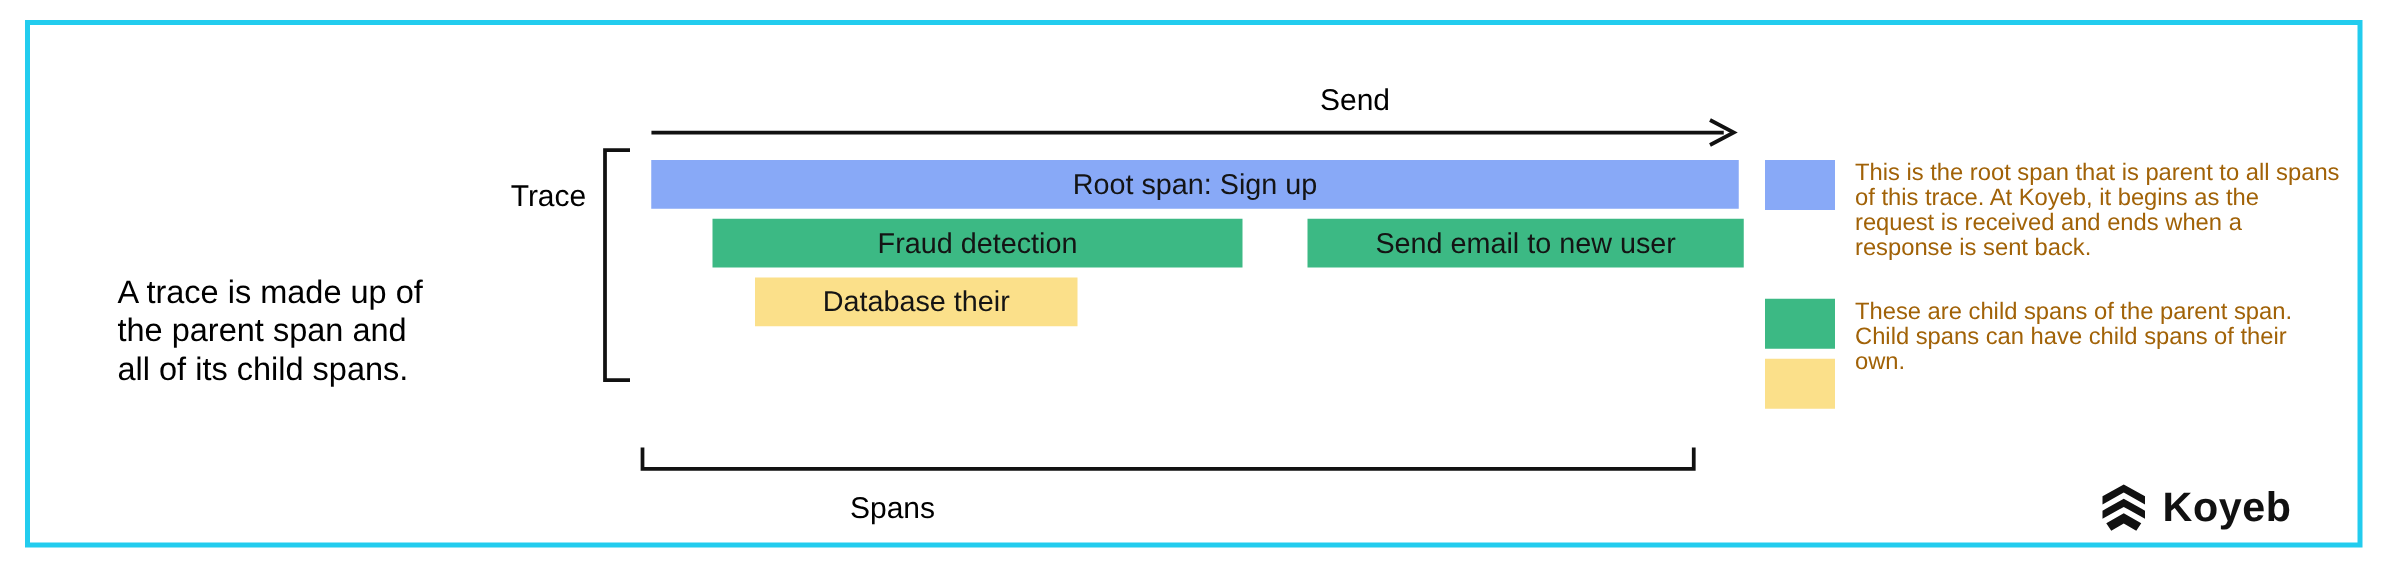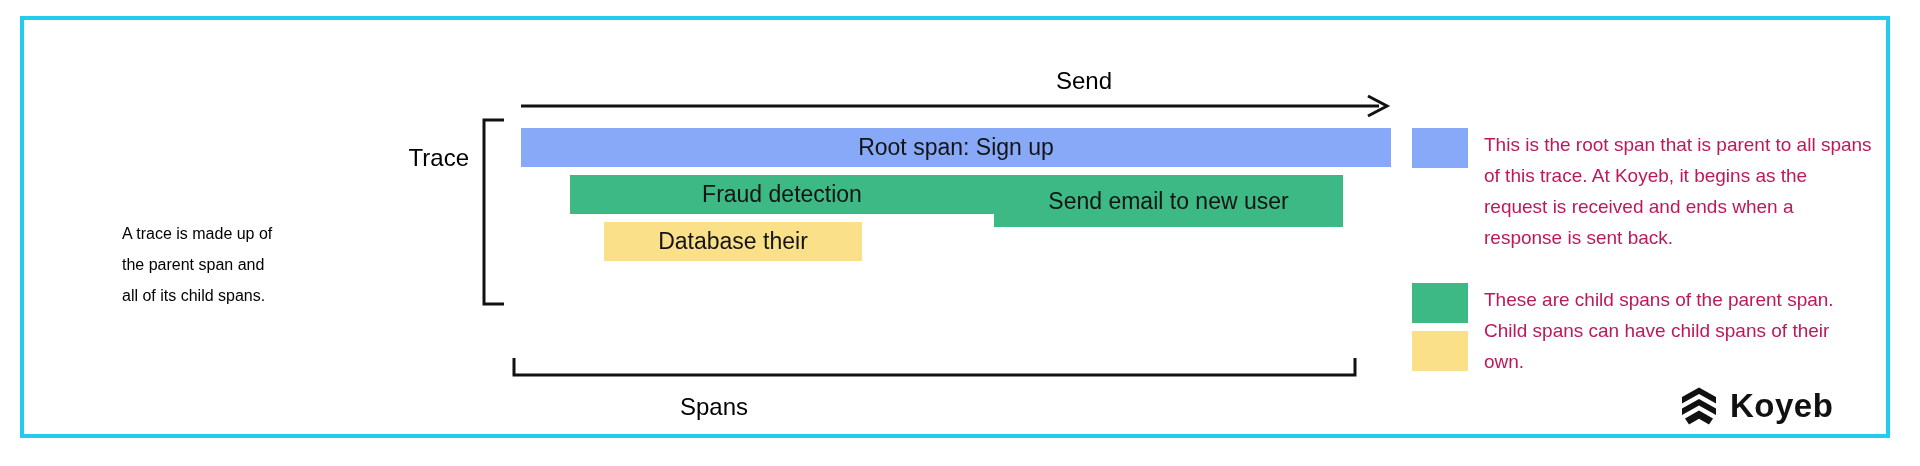--- a/index.html
+++ b/index.html
@@ -29,25 +29,24 @@
     border: 4px solid #22ccee;
     background: #ffffff;
     box-sizing: border-box;
   }
   
   .left-desc {
     position: absolute;
     left: 70px;
     top: 198px;
     width: 270px;
-    font-size: 16px;
+    font-size: 26px;
     line-height: 31px;
     color: #000000;
     white-space: pre-line;
-    margin-left: 28px;
   }
   
   .time-label {
     position: absolute;
     left: 960px;
     top: 46px;
     width: 200px;
     text-align: center;
     font-size: 24px;
     line-height: 30px;
@@ -93,24 +92,24 @@
     width: 870px;
     height: 39px;
   }
   .bar-fraud {
     left: 546px;
     top: 155px;
     width: 424px;
     height: 39px;
   }
   .bar-email {
-    left: 970px;
+    left: 1022px;
     top: 155px;
     width: 349px;
-    height: 52px;
+    height: 39px;
   }
   .bar-db {
     left: 580px;
     top: 202px;
     width: 258px;
     height: 39px;
   }
   
   .spans-bracket {
     position: absolute;
@@ -146,22 +145,22 @@
   }
   .swatch {
     width: 56px;
     height: 40px;
   }
   .swatch + .swatch {
     margin-top: 8px;
   }
   .legend-text {
     font-size: 19px;
-    line-height: 31px;
-    color: #be185d;
+    line-height: 20px;
+    color: #a16207;
     flex: 1 1 auto;
     padding-top: 1px;
   }
   
   .brand {
     position: absolute;
     left: 1655px;
     top: 366px;
     display: flex;
     align-items: center;

